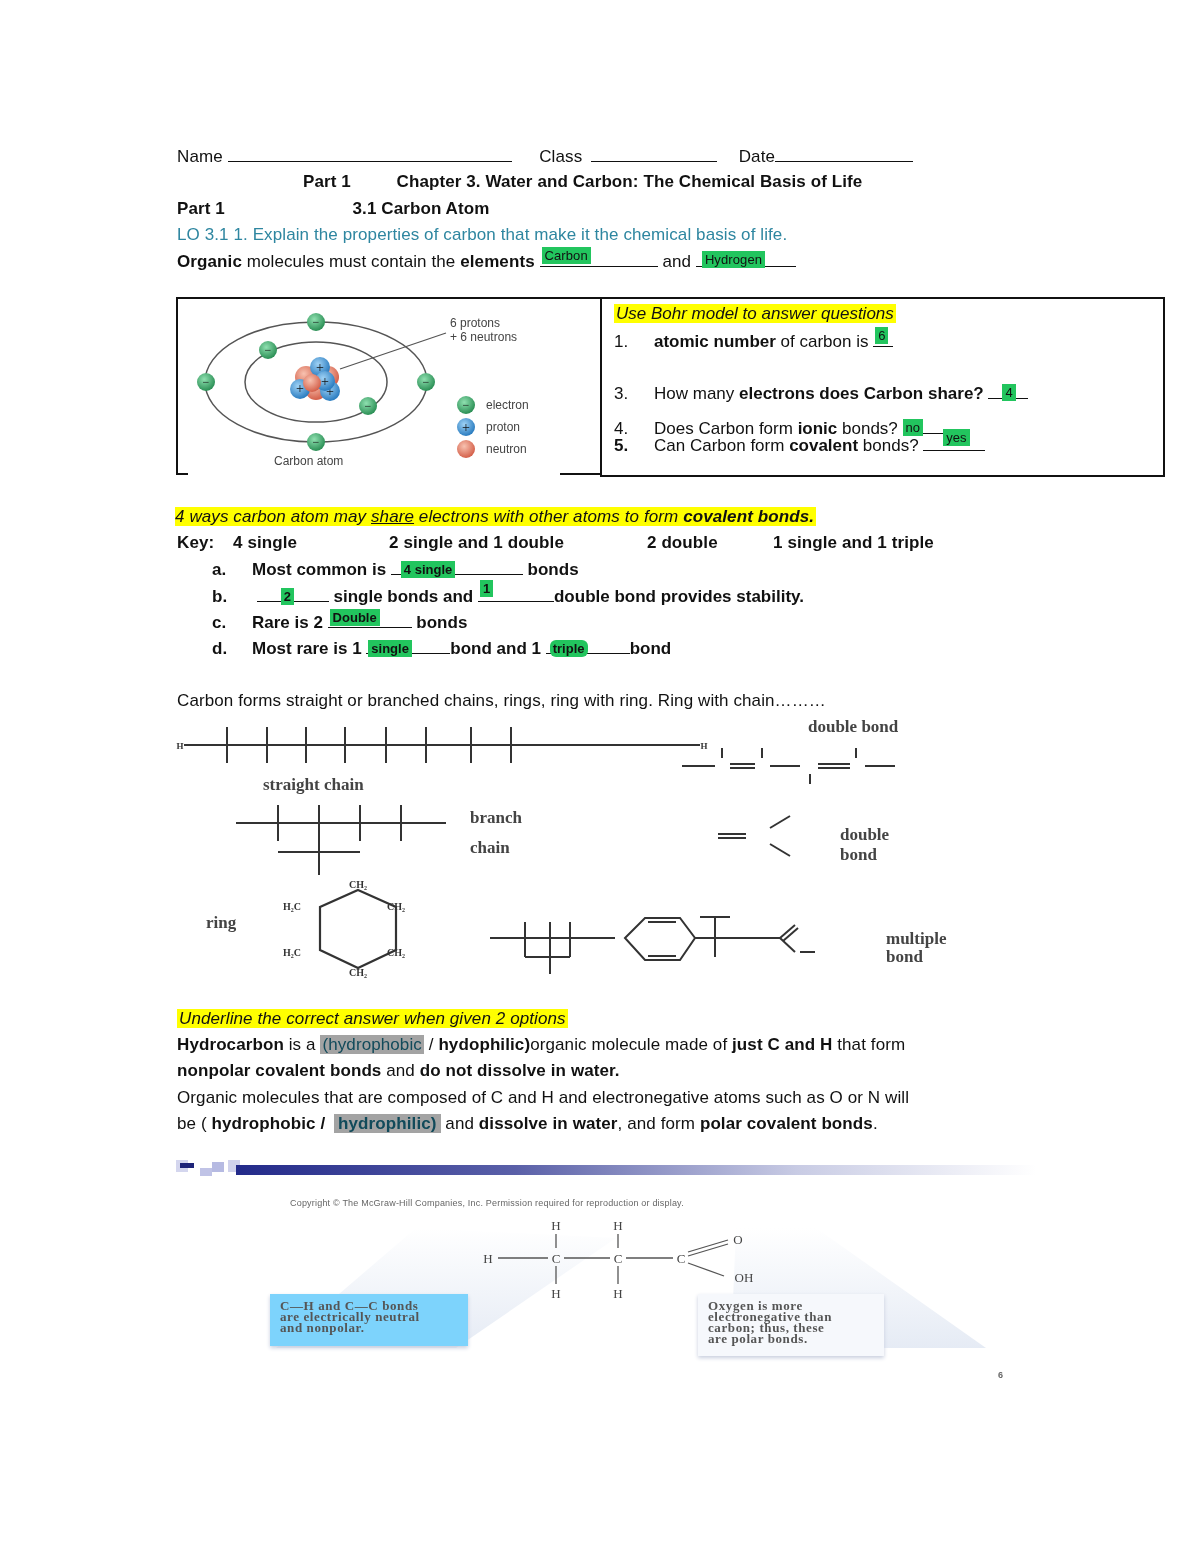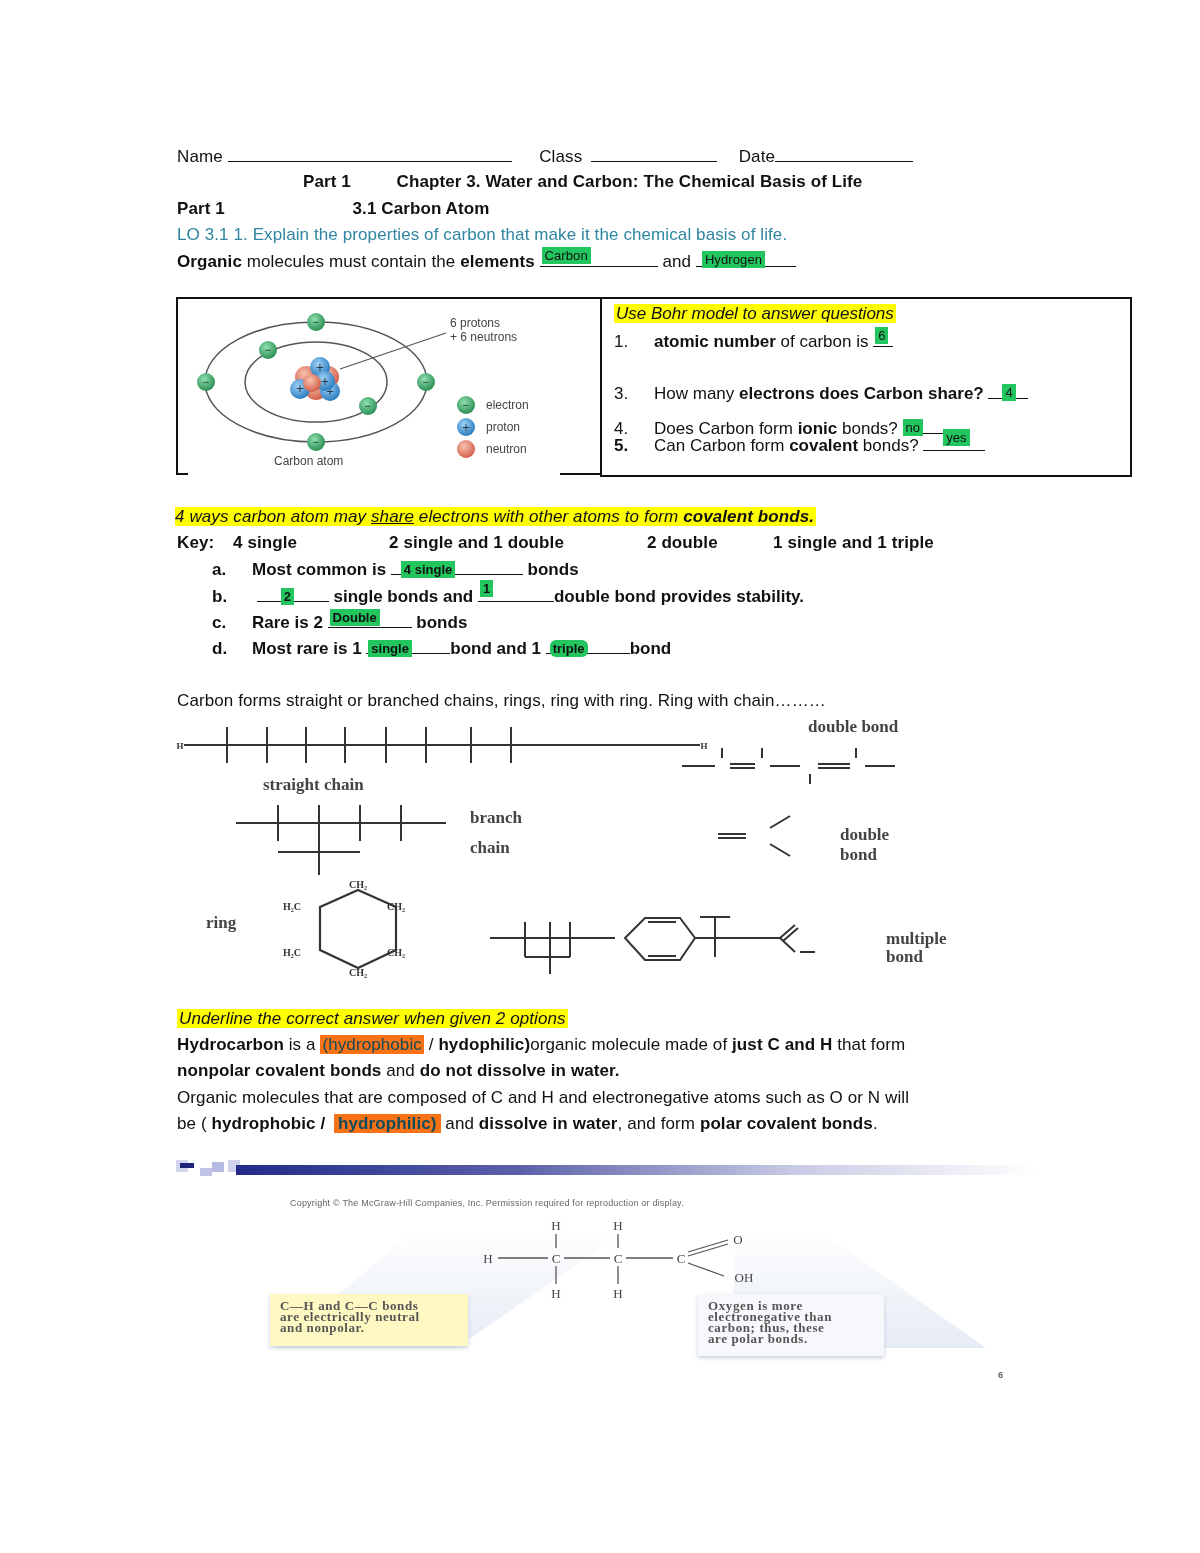--- a/index.html
+++ b/index.html
@@ -5,28 +5,28 @@
   html, body { margin:0; padding:0; background:#ffffff; }
   body { width:1200px; height:1553px; position:relative; overflow:hidden;
          font-family:"Liberation Sans", "DejaVu Sans", sans-serif; color:#111; }
   .abs { position:absolute; }
   .line { font-size:17px; line-height:22px; white-space:nowrap; letter-spacing:0.1px; }
   b, .b { font-weight:bold; }
   .blank { display:inline-block; border-bottom:1px solid #111; height:16px; vertical-align:baseline; position:relative; }
   .ans { background:#22c55e; font-size:13px; padding:0 3px; color:#111; display:inline-block; line-height:17px; }
   .ans-in { position:absolute; bottom:-2px; }
   .hl-yellow { background:#ffff00; font-style:italic; }
-  .hl-cyan { background:#f97316; color:#114a5a;text-align:right; }
+  .hl-cyan { background:#a3a3a3; color:#114a5a;text-align:right; }
   .teal { color:#2e86a0; }
   .bohr-box { left:176px; top:297px; width:954px; height:178px; }
   .bohr-left-top { position:absolute; left:0; top:0; width:424px; height:0; border-top:2px solid #111; }
   .bohr-left-left { position:absolute; left:0; top:0; width:0; height:178px; border-left:2px solid #111; }
   .bohr-bl1 { position:absolute; left:0; top:176px; width:12px; border-top:2px solid #111; }
   .bohr-bl2 { position:absolute; left:384px; top:176px; width:40px; border-top:2px solid #111; }
-  .bohr-right { position:absolute; left:424px; top:0; width:528px; height:176px; border:2px solid #111; border-left:2px solid #111; }
+  .bohr-right { position:absolute; left:424px; top:0; width:528px; height:176px; border:2px solid #111; border-left:2px solid #111;padding-left:33px; }
   .q-row { position:absolute; left:12px; font-size:17px; line-height:22px; white-space:nowrap; }
   .q-num { display:inline-block; width:40px; }
   .list-row { position:absolute; font-size:17px; line-height:22px; white-space:nowrap;font-weight:bold; }
   .list-letter { display:inline-block; width:40px; }
   svg text { font-family:"Liberation Serif", "DejaVu Serif", serif; }
   .diag-label { font-family:"Liberation Serif", serif; font-weight:bold; color:#444; font-size:17px; }
 </style>
 </head>
 <body>
 
@@ -333,21 +333,21 @@
       <line x1="80" y1="18" x2="80" y2="32"></line>
         <line x1="80" y1="50" x2="80" y2="68"></line>
       <line x1="142" y1="18" x2="142" y2="32"></line>
         <line x1="142" y1="50" x2="142" y2="68"></line>
       <line x1="212" y1="36" x2="252" y2="24"></line>
         <line x1="212" y1="40" x2="252" y2="28"></line>
       <line x1="212" y1="47" x2="248" y2="60"></line>
     </g>
   </svg>
 
-  <div class="abs" style="left:94px; top:136px; width:178px; height:40px; background:#fef9c3; box-shadow:0 2px 4px #c8cede; padding:6px 10px; font-family:'Liberation Serif',serif; font-size:13px; line-height:11px; color:#555; font-weight:bold; letter-spacing:0.6px;">
+  <div class="abs" style="left:94px; top:136px; width:178px; height:40px; background:#7dd3fc; box-shadow:0 2px 4px #c8cede; padding:6px 10px; font-family:'Liberation Serif',serif; font-size:13px; line-height:11px; color:#555; font-weight:bold; letter-spacing:0.6px;">
     <div>C—H and C—C  bonds</div>
     <div>are electrically neutral</div>
     <div>and nonpolar.</div>
   </div>
 
   <div class="abs" style="left:522px; top:136px; width:166px; height:50px; background:#f6f8fc; box-shadow:0 2px 4px #c8cede; padding:6px 10px; font-family:'Liberation Serif',serif; font-size:13px; line-height:11px; color:#555; font-weight:bold; letter-spacing:0.6px;">
     <div>Oxygen is more</div>
     <div>electronegative than</div>
     <div>carbon; thus, these</div>
     <div>are polar bonds.</div>

